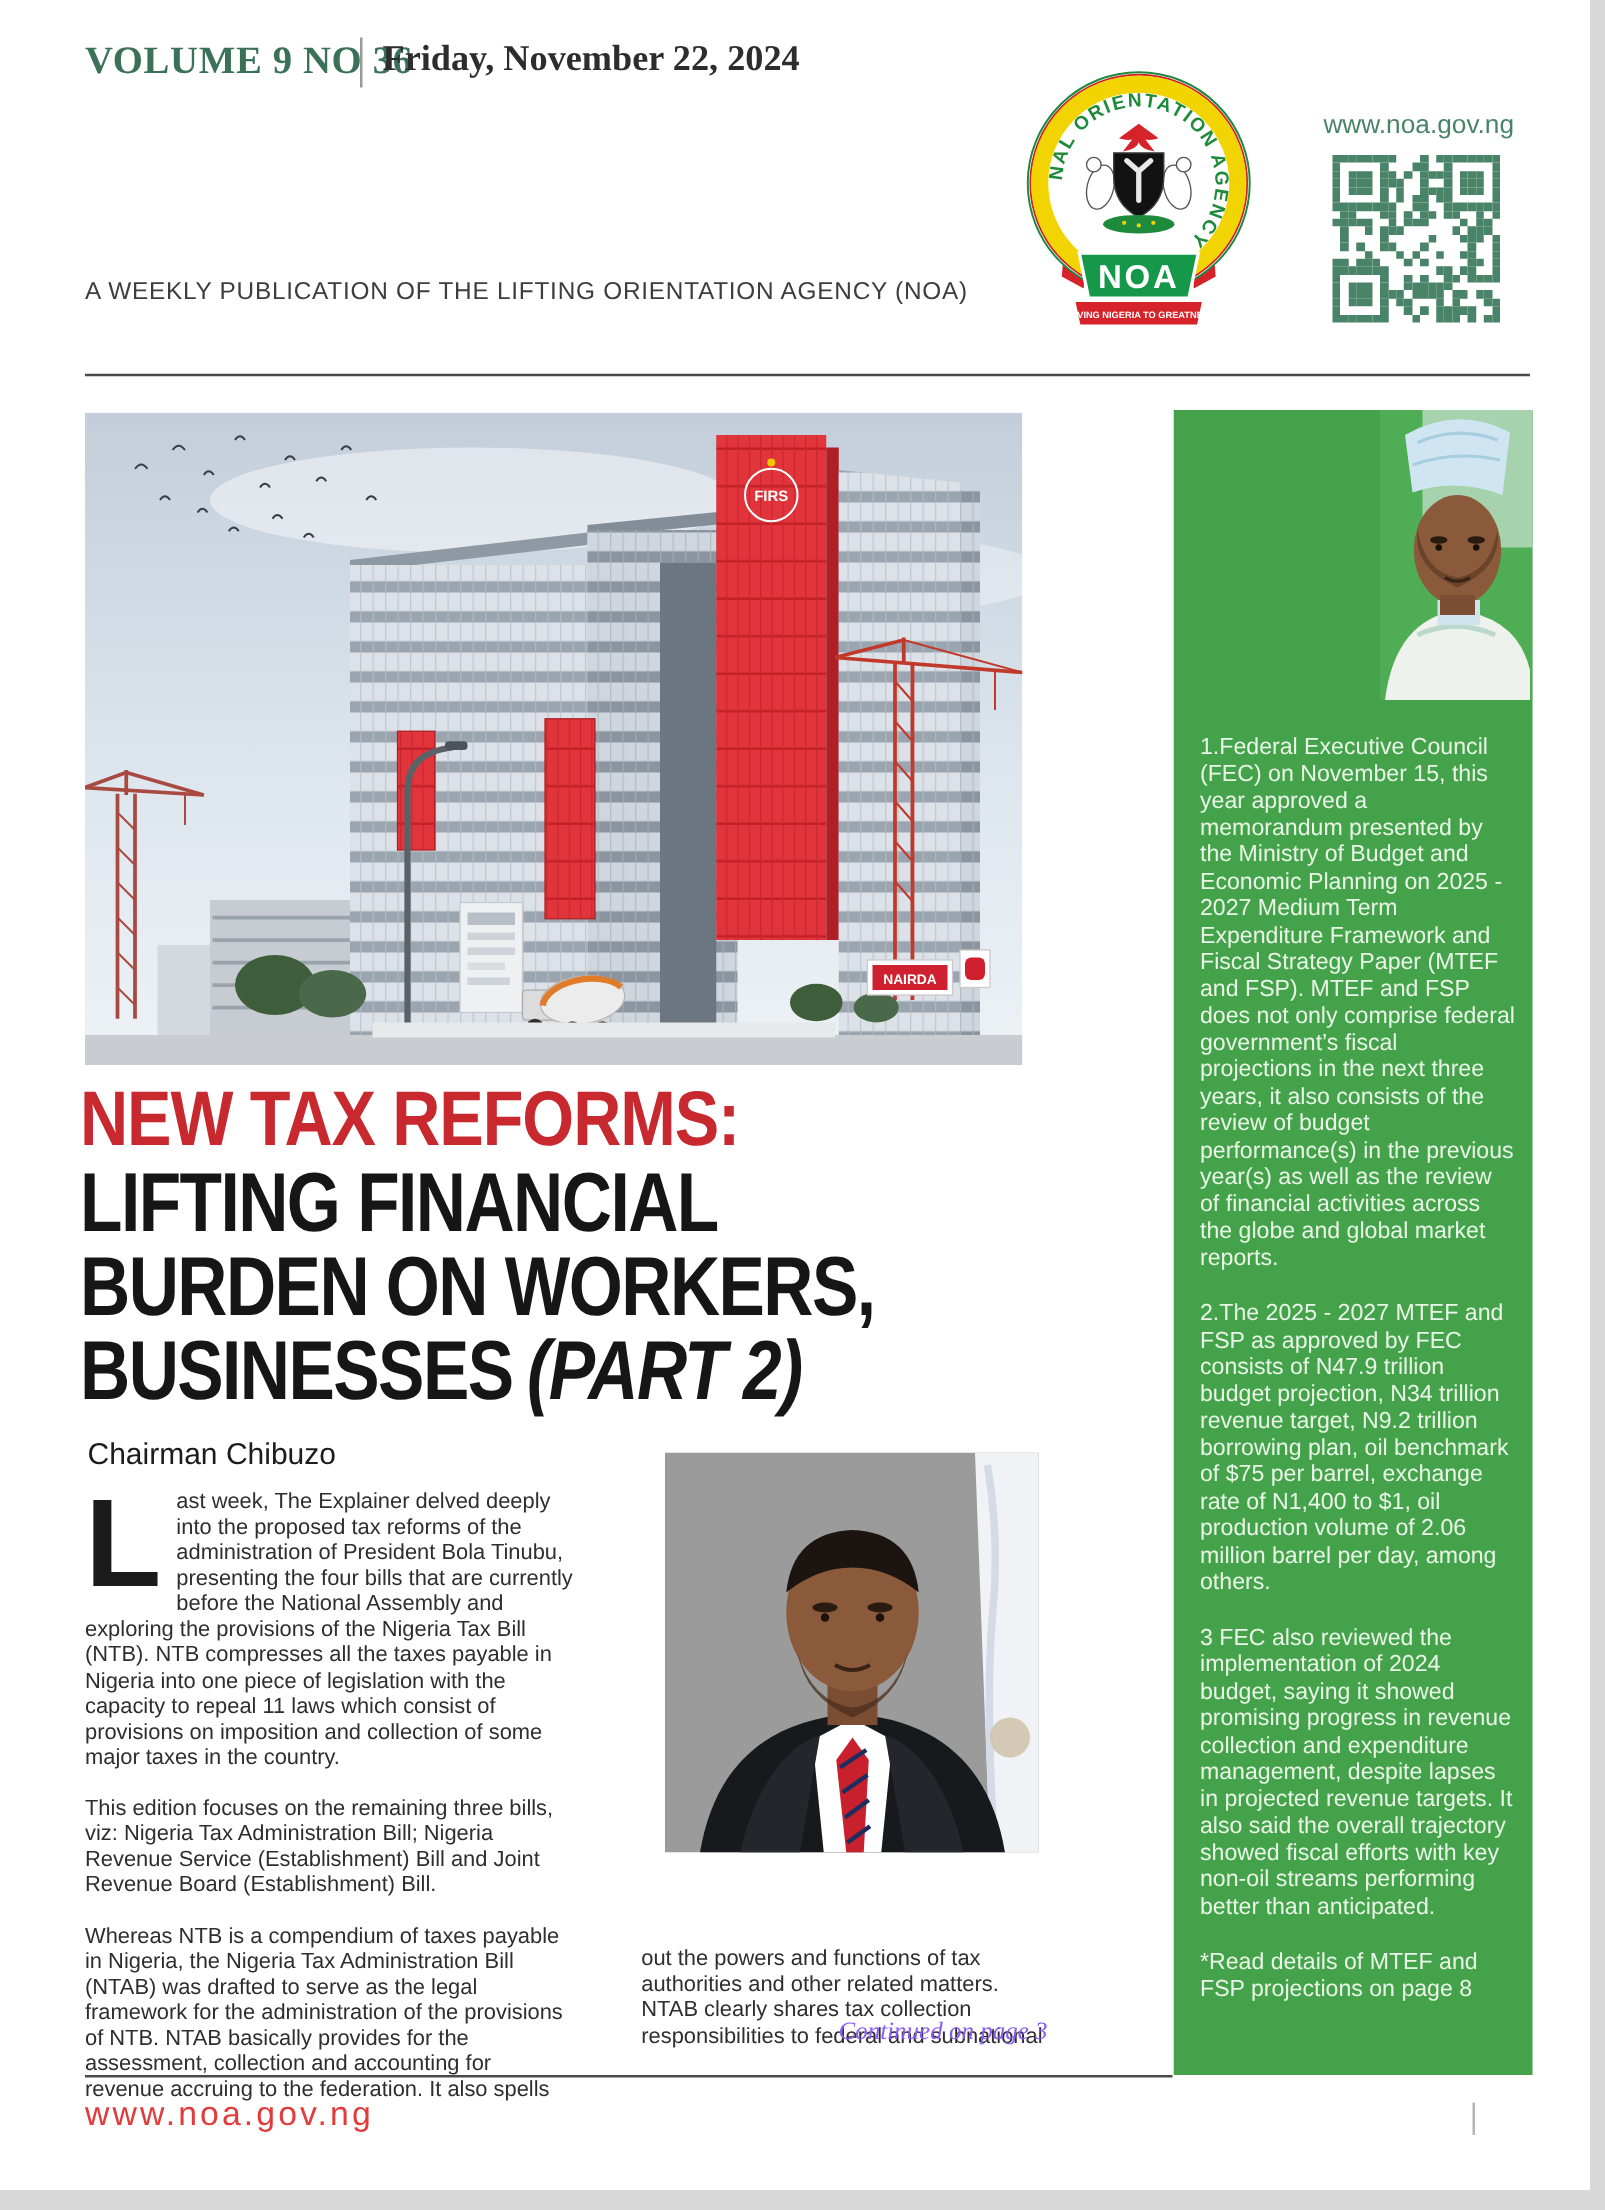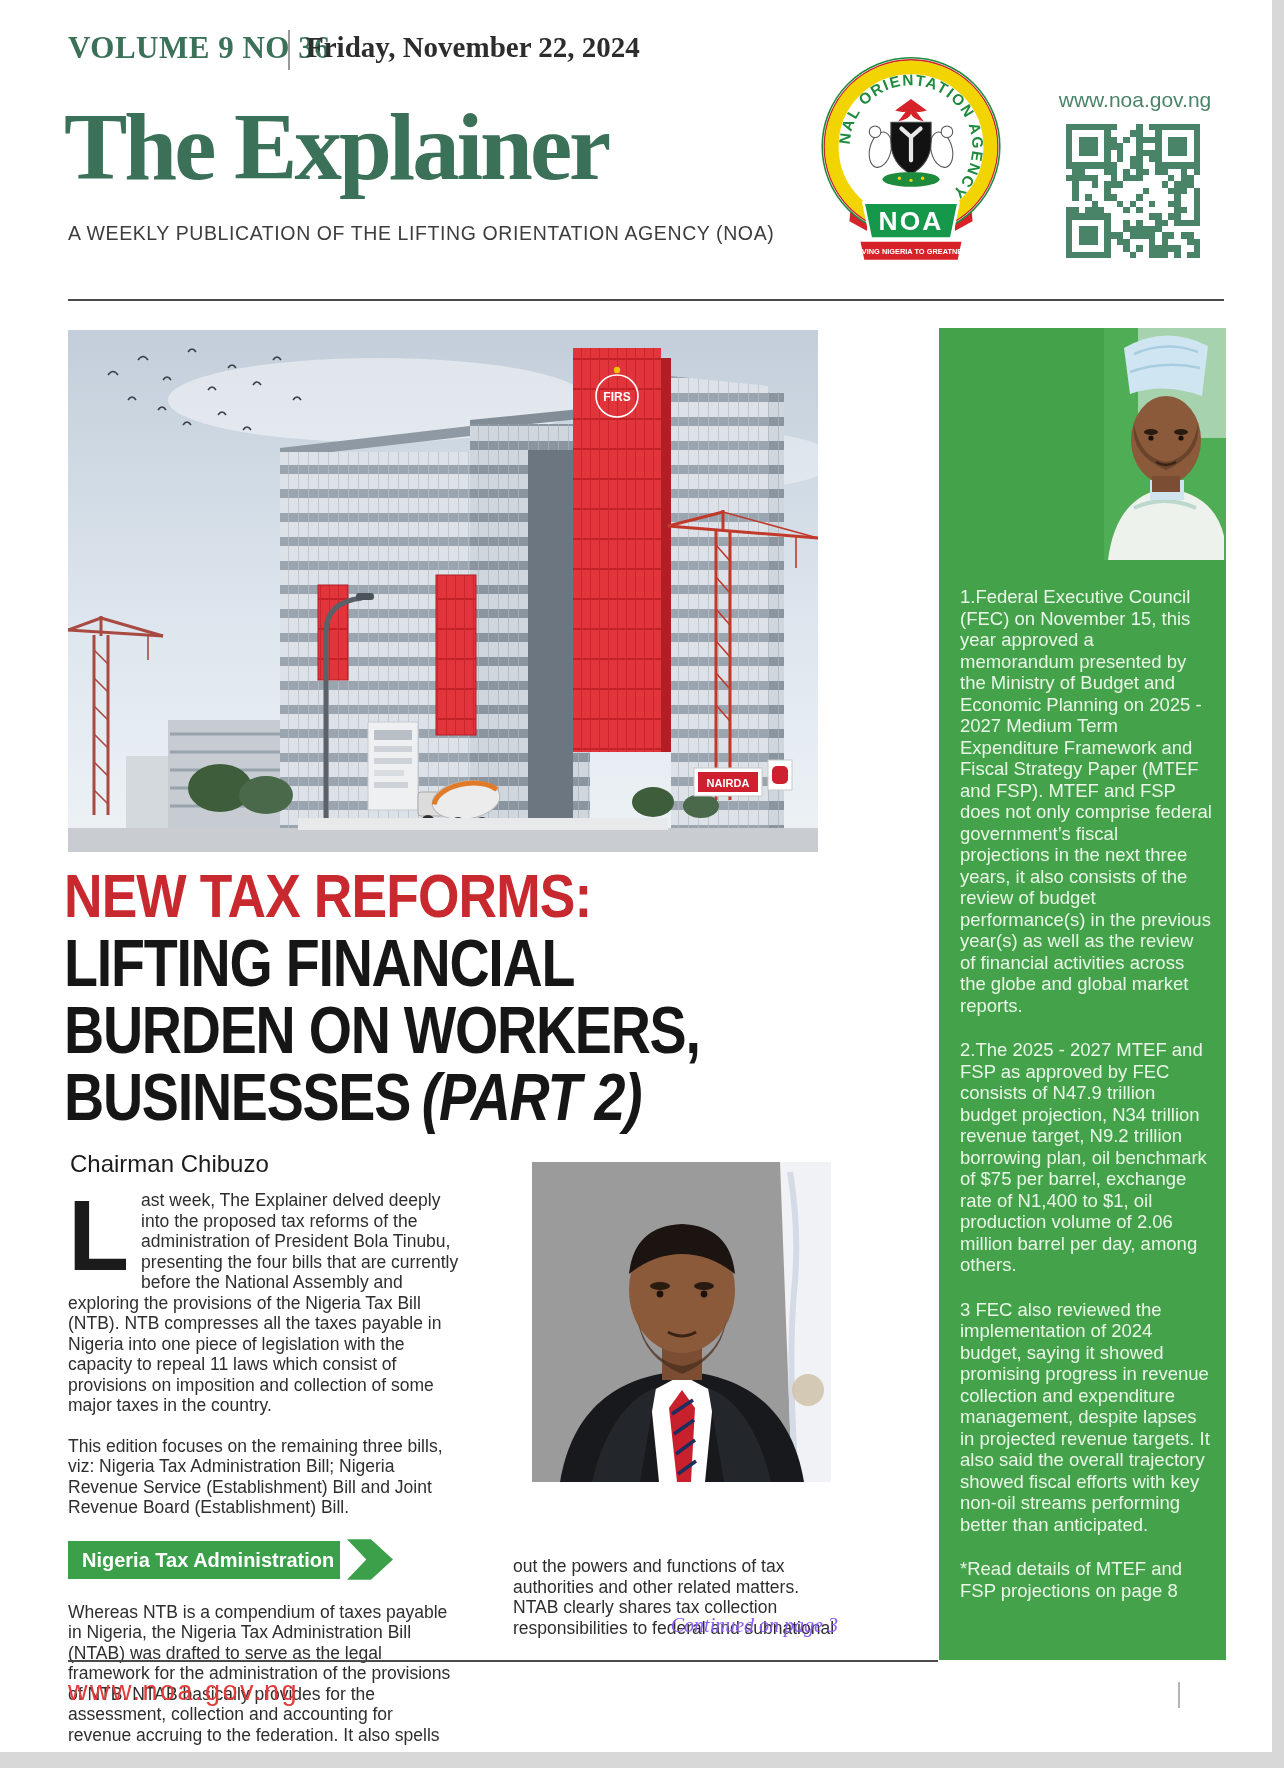--- a/index.html
+++ b/index.html
@@ -64,21 +64,20 @@
   .tick{position:absolute;left:1178px;top:1682px;width:2px;height:26px;background:#b5b5b5;}
 </style>
 </head>
 <body>
 
 <div class="page">
 
   <div class="vol">VOLUME 9 NO 36</div>
   <div class="hsep"></div>
   <div class="date">Friday, November 22, 2024</div>
-  <div class="masthead">The Explainer</div>
   <div class="tagline">A WEEKLY PUBLICATION OF THE LIFTING ORIENTATION AGENCY (NOA)</div>
   <div class="hrule"></div>
 
   <div class="logo-box">
     <svg width="210" height="222" viewBox="0 0 190 210">
       <path d="M40,118 L58,126 L54,178 L36,168 Z" fill="#d6232a" stroke="#fff" stroke-width="1.5"></path>
       <path d="M150,118 L132,126 L136,178 L154,168 Z" fill="#d6232a" stroke="#fff" stroke-width="1.5"></path>
       <circle cx="95" cy="97" r="84" fill="#fff" stroke="#1d8a3c" stroke-width="1.5"></circle>
       <circle cx="95" cy="97" r="82" fill="none" stroke="#cf2030" stroke-width="1.5"></circle>
       <circle cx="95" cy="97" r="75" fill="#fff" stroke="#f2d402" stroke-width="13"></circle>
@@ -471,24 +470,20 @@
   <div class="hl hl2">BURDEN ON WORKERS,</div>
   <div class="hl hl3">
     <span>BUSINESSES</span><span class="it">(PART 2)</span>
   </div>
 
   <div class="byline">Chairman Chibuzo</div>
 
   <div class="col1">
     <p><span class="dropcap">L</span><span>ast week, The Explainer delved deeply into the proposed tax reforms of the administration of President Bola Tinubu, presenting the four bills that are currently before the National Assembly and exploring the provisions of the Nigeria Tax Bill (NTB). NTB compresses all the taxes payable in Nigeria into one piece of legislation with the capacity to repeal 11 laws which consist of provisions on imposition and collection of some major taxes in the country.</span></p>
     <p>This edition focuses on the remaining three bills, viz: Nigeria Tax Administration Bill; Nigeria Revenue Service (Establishment) Bill and Joint Revenue Board (Establishment) Bill.</p>
-    <div class="secband">
-      <div class="bar">Nigeria Tax Administration Bill</div>
-      <div class="chev"></div>
-    </div>
     <p>Whereas NTB is a compendium of taxes payable in Nigeria, the Nigeria Tax Administration Bill (NTAB) was drafted to serve as the legal framework for the administration of the provisions of NTB. NTAB basically provides for the assessment, collection and accounting for revenue accruing to the federation. It also spells</p>
   </div>
 
   <div class="portrait">
     <svg width="299" height="320" viewBox="0 0 299 320">
       <rect width="299" height="320" fill="#9b9b9b"></rect>
       <polygon points="248,0 299,0 299,320 260,320" fill="#f1f2f5"></polygon>
       <path d="M258,10 q10,60 4,120 q-6,70 2,190" stroke="#d4dae6" stroke-width="6" fill="none"></path>
       <circle cx="276" cy="228" r="16" fill="#cfc2a8" opacity=".85"></circle>
       <path d="M28,320 C40,248 84,214 150,209 C216,214 260,248 272,320 Z" fill="#17191d"></path>

